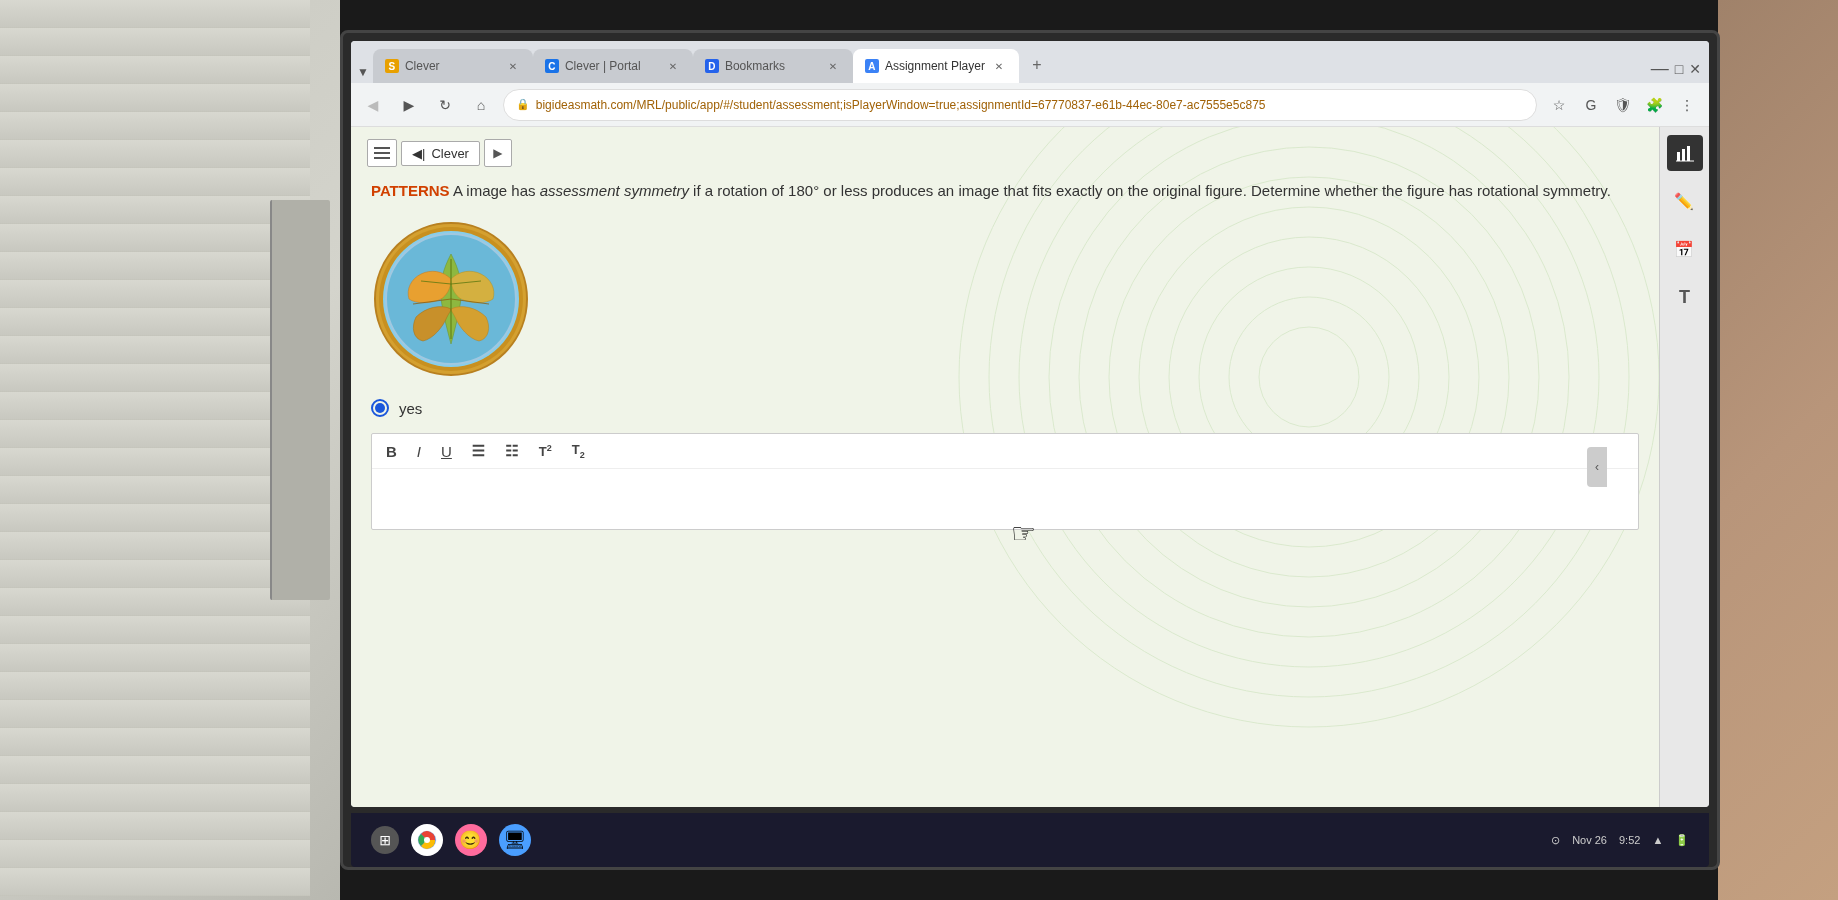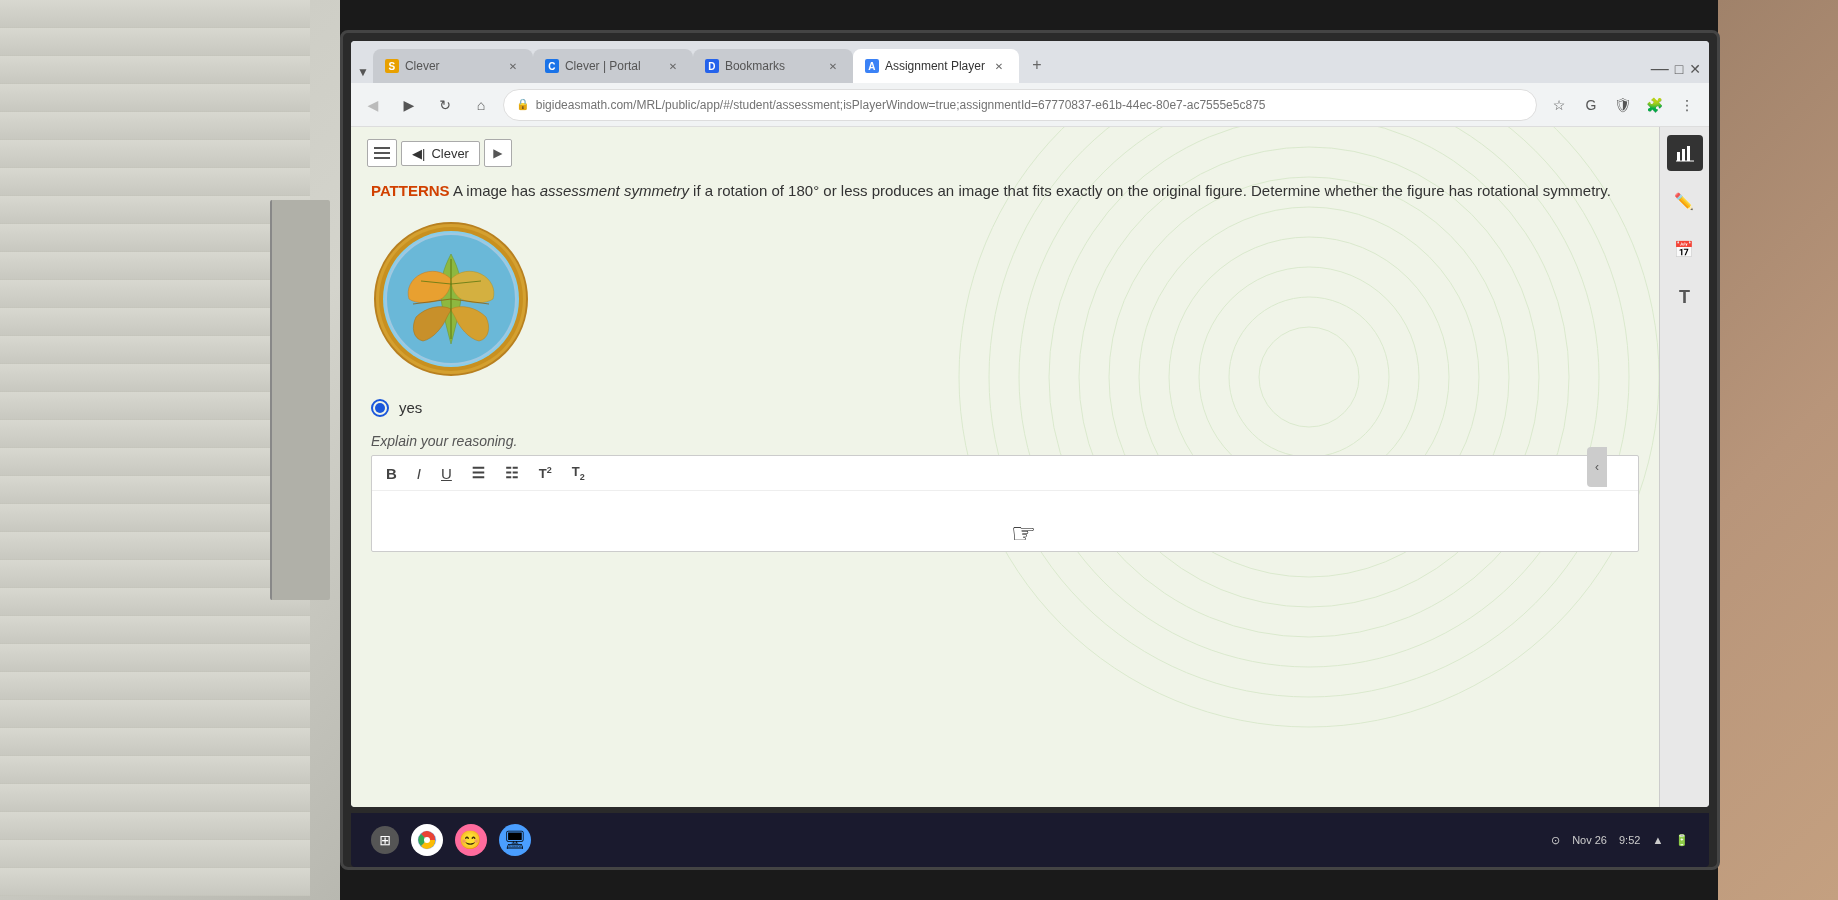--- a/index.html
+++ b/index.html
@@ -179,21 +179,21 @@
       gap: 6px;
       font-size: 12px;
       color: #333;
     }
     .address-bar .lock-icon {
       color: #555;
       font-size: 11px;
     }
     .address-text {
       font-size: 12px;
-      color: #737373;
+      color: #a16207;
       white-space: nowrap;
       overflow: hidden;
       text-overflow: ellipsis;
     }
     .toolbar-actions {
       display: flex;
       align-items: center;
       gap: 4px;
     }
     .toolbar-action-btn {
@@ -315,21 +315,21 @@
       height: 160px;
       margin: 10px 0 20px 0;
     }
 
     
     .answer-choices {
       margin: 16px 0;
     }
     .answer-choice {
       display: flex;
-      align-items: flex-start;
+      align-items: center;
       gap: 10px;
       margin-bottom: 14px;
       font-size: 15px;
       color: #333;
       cursor: pointer;
     }
     .radio-btn {
       width: 18px;
       height: 18px;
       border-radius: 50%;
@@ -673,21 +673,20 @@
             <div class="answer-choices">
               <div class="answer-choice">
                 <div class="radio-btn selected">
                   <div class="radio-inner"></div>
                 </div>
                 <span>yes</span>
               </div>
             </div>
 
             <div class="explain-section">
-              <div class="explain-label">Explain your reasoning.</div>
               <div class="text-editor">
                 <div class="editor-toolbar">
                   <span class="editor-btn">B</span>
                   <span class="editor-btn italic">I</span>
                   <span class="editor-btn underline">U</span>
                   <span class="editor-btn">☰</span>
                   <span class="editor-btn">☷</span>
                   <span class="editor-btn" style="font-size:13px;">T<sup style="font-size:9px;">2</sup></span>
                   <span class="editor-btn" style="font-size:13px;">T<sub style="font-size:9px;">2</sub></span>
                 </div>

